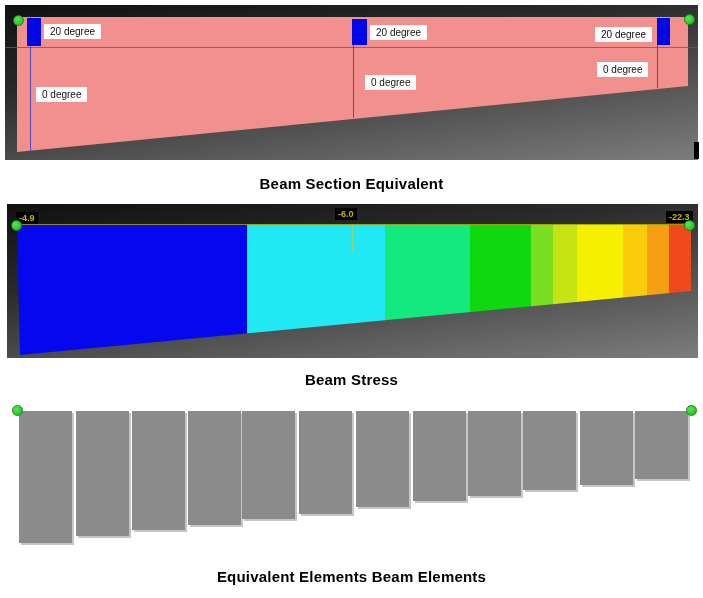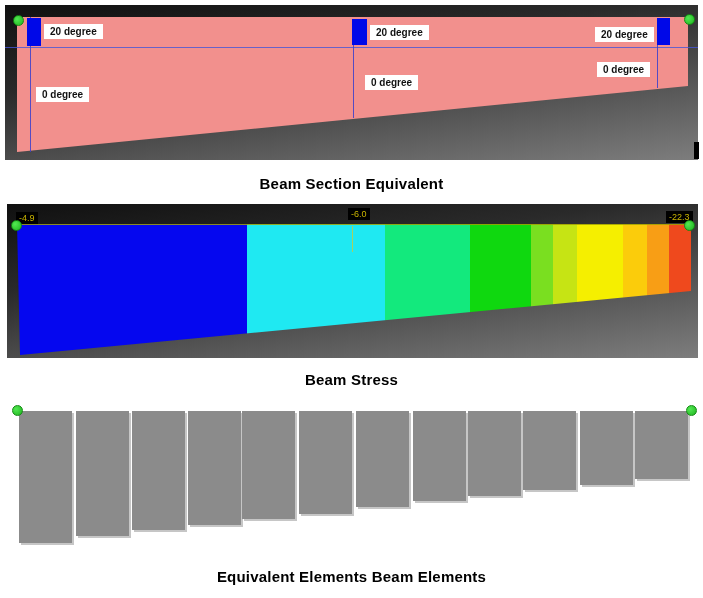--- a/index.html
+++ b/index.html
@@ -14,38 +14,38 @@
   
   .beam-temp{
     position:absolute;left:12px;top:12px;width:671px;height:135px;
     clip-path:polygon(0 0,100% 0,100% 51.1%,0 100%);
   }
   .hline{position:absolute;left:0;top:42px;width:693px;height:1px;background:rgba(70,85,215,0.8);}
   .vline{position:absolute;width:1px;background:rgba(58,62,205,0.85);}
   .brect{position:absolute;}
   .tlabel{
     position:absolute;background:#ffffff;color:#111111;font-size:10px;line-height:13px;
-    font-weight:bold;padding:1px 6px;white-space:nowrap;
+    font-weight:normal;padding:1px 6px;white-space:nowrap;
   }
   .dot{
     position:absolute;width:11px;height:11px;border-radius:50%;
     background:radial-gradient(circle at 35% 35%,#52e852,#1fb41f);
     border:1px solid #148a14;box-sizing:border-box;
   }
   .corner-mark{position:absolute;left:689px;top:137px;width:5px;height:17px;background:#000000;}
   
   .beam-stress{
     position:absolute;left:10px;top:20px;width:674px;height:131px;
     clip-path:polygon(0 0,100% 0,100% 51.1%,0.45% 100%);
   }
   .seg{position:absolute;top:0;height:100%;}
   .beam-topline{position:absolute;left:0;top:0;width:100%;height:1px;background:rgba(160,160,0,0.85);}
   .slabel{
     position:absolute;background:#000000;color:#c9b400;font-size:9px;line-height:10px;
-    font-weight:normal;padding:1px 3px;white-space:nowrap;
+    font-weight:bold;padding:1px 3px;white-space:nowrap;
   }
   .tick{position:absolute;left:345px;top:22px;width:1px;height:26px;background:#a8d060;}
   
   .bar{position:absolute;top:11px;width:53px;box-shadow:2px 2px 0 #c6c6c6;}
   .title{
     position:absolute;left:0;width:100%;text-align:center;color:#000000;
     font-size:15px;font-weight:bold;letter-spacing:0.2px;
   }
 </style>
 </head>
@@ -88,21 +88,21 @@
       <div class="seg" style="left: 536px; width: 24px; background: rgb(198, 228, 20);"></div>
       <div class="seg" style="left: 560px; width: 46px; background: rgb(245, 239, 0);"></div>
       <div class="seg" style="left: 606px; width: 24px; background: rgb(251, 204, 11);"></div>
       <div class="seg" style="left: 630px; width: 22px; background: rgb(248, 158, 21);"></div>
       <div class="seg" style="left: 652px; width: 22px; background: rgb(239, 73, 29);"></div>
       <div class="beam-topline"></div>
     </div>
 
     <div class="tick"></div>
     <div class="slabel" style="left:9px;top:8px">-4.9</div>
-    <div class="slabel" style="left:341px;top:4px">-6.0</div>
+    <div class="slabel" style="left:328px;top:4px">-6.0</div>
     <div class="slabel" style="left:659px;top:7px">-22.3</div>
 
     <div class="dot" style="left:4px;top:16px"></div>
     <div class="dot" style="left:677px;top:16px"></div>
   </div>
   <div class="title" style="top:371px">Beam Stress</div>
 
   <div class="panel-elements">
     <div class="bar" style="left: 19px; height: 132px; background: rgb(139, 139, 139);"></div>
     <div class="bar" style="left: 76px; height: 125px; background: rgb(139, 139, 139);"></div>

